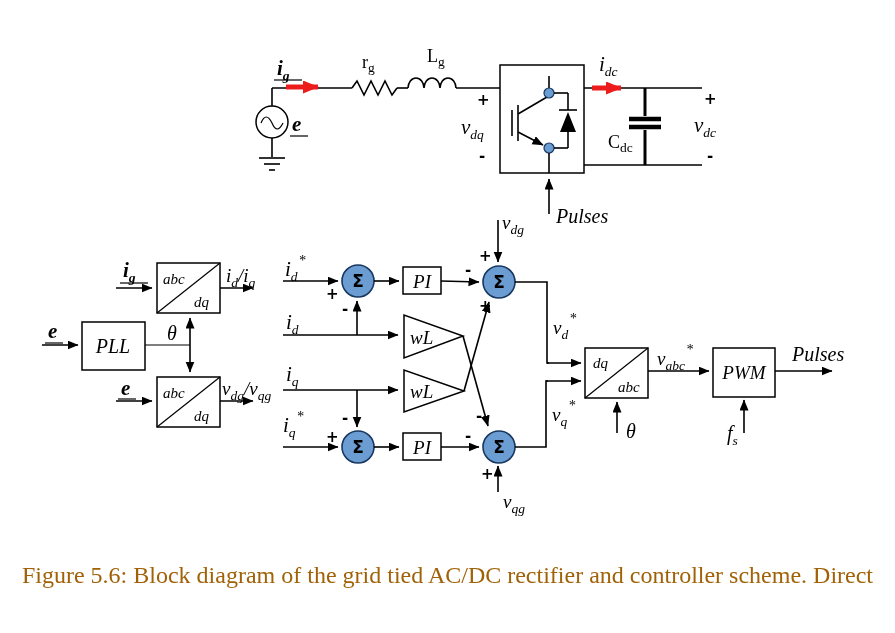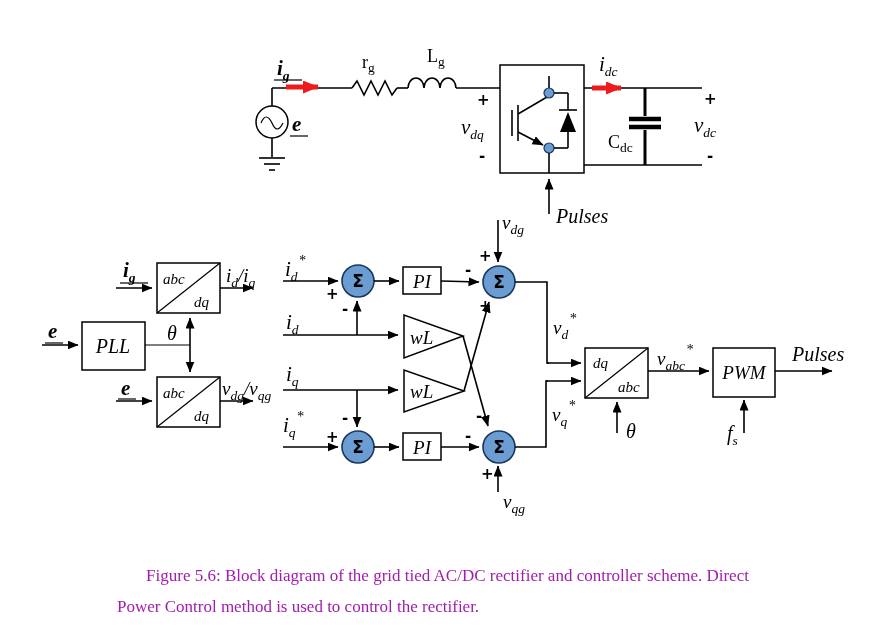--- a/index.html
+++ b/index.html
@@ -17,22 +17,22 @@
   .sig  { font-size:21px; font-style:italic; }
   .sigb { font-size:21px; font-style:italic; font-weight:bold; }
   .sig19{ font-size:19px; font-style:italic; }
   .blk  { font-size:20px; font-style:italic; }
   .blks { font-size:15px; font-style:italic; }
   .sb   { font-size:13.5px; }
   .sup  { font-size:14px; }
   .sgn  { font-size:15px; font-weight:600; font-family:"DejaVu Sans", sans-serif; }
   .sum-t{ font-size:17px; font-weight:bold; font-family:"DejaVu Sans", sans-serif; }
   .up   { font-size:18px; }
-  #caption { position:absolute; left:0; top:560px; width:895px; font-size:17px;
-             line-height:31px; color:#a21caf; }
+  #caption { position:absolute; left:0; top:560px; width:895px; font-size:24px;
+             line-height:31px; color:#a16207; }
   #caption .l1 { text-align:center; }
   #caption .l2 { margin-left:117px; }
 </style>
 </head>
 <body>
 
 <div id="page">
 <svg width="895" height="555" viewBox="0 0 895 555">
   <defs>
     <marker id="ab" markerUnits="userSpaceOnUse" markerWidth="12" markerHeight="10" refX="10.5" refY="4.5" orient="auto">
@@ -255,15 +255,14 @@
     </g>
     <line class="w" x1="775" y1="371" x2="832" y2="371" marker-end="url(#ab)"></line>
     <text class="blk" x="792" y="361">Pulses</text>
     <line class="w" x1="744" y1="433" x2="744" y2="400" marker-end="url(#ab)"></line>
     <text class="blk" x="727" y="440"><tspan>f</tspan><tspan class="sb" dy="5">s</tspan></text>
   </g>
 </svg>
 
 <div id="caption">
   <div class="l1">Figure 5.6: Block diagram of the grid tied AC/DC rectifier and controller scheme. Direct</div>
-  <div class="l2">Power Control method is used to control the rectifier.</div>
 </div>
 </div>
 
 </body></html>

